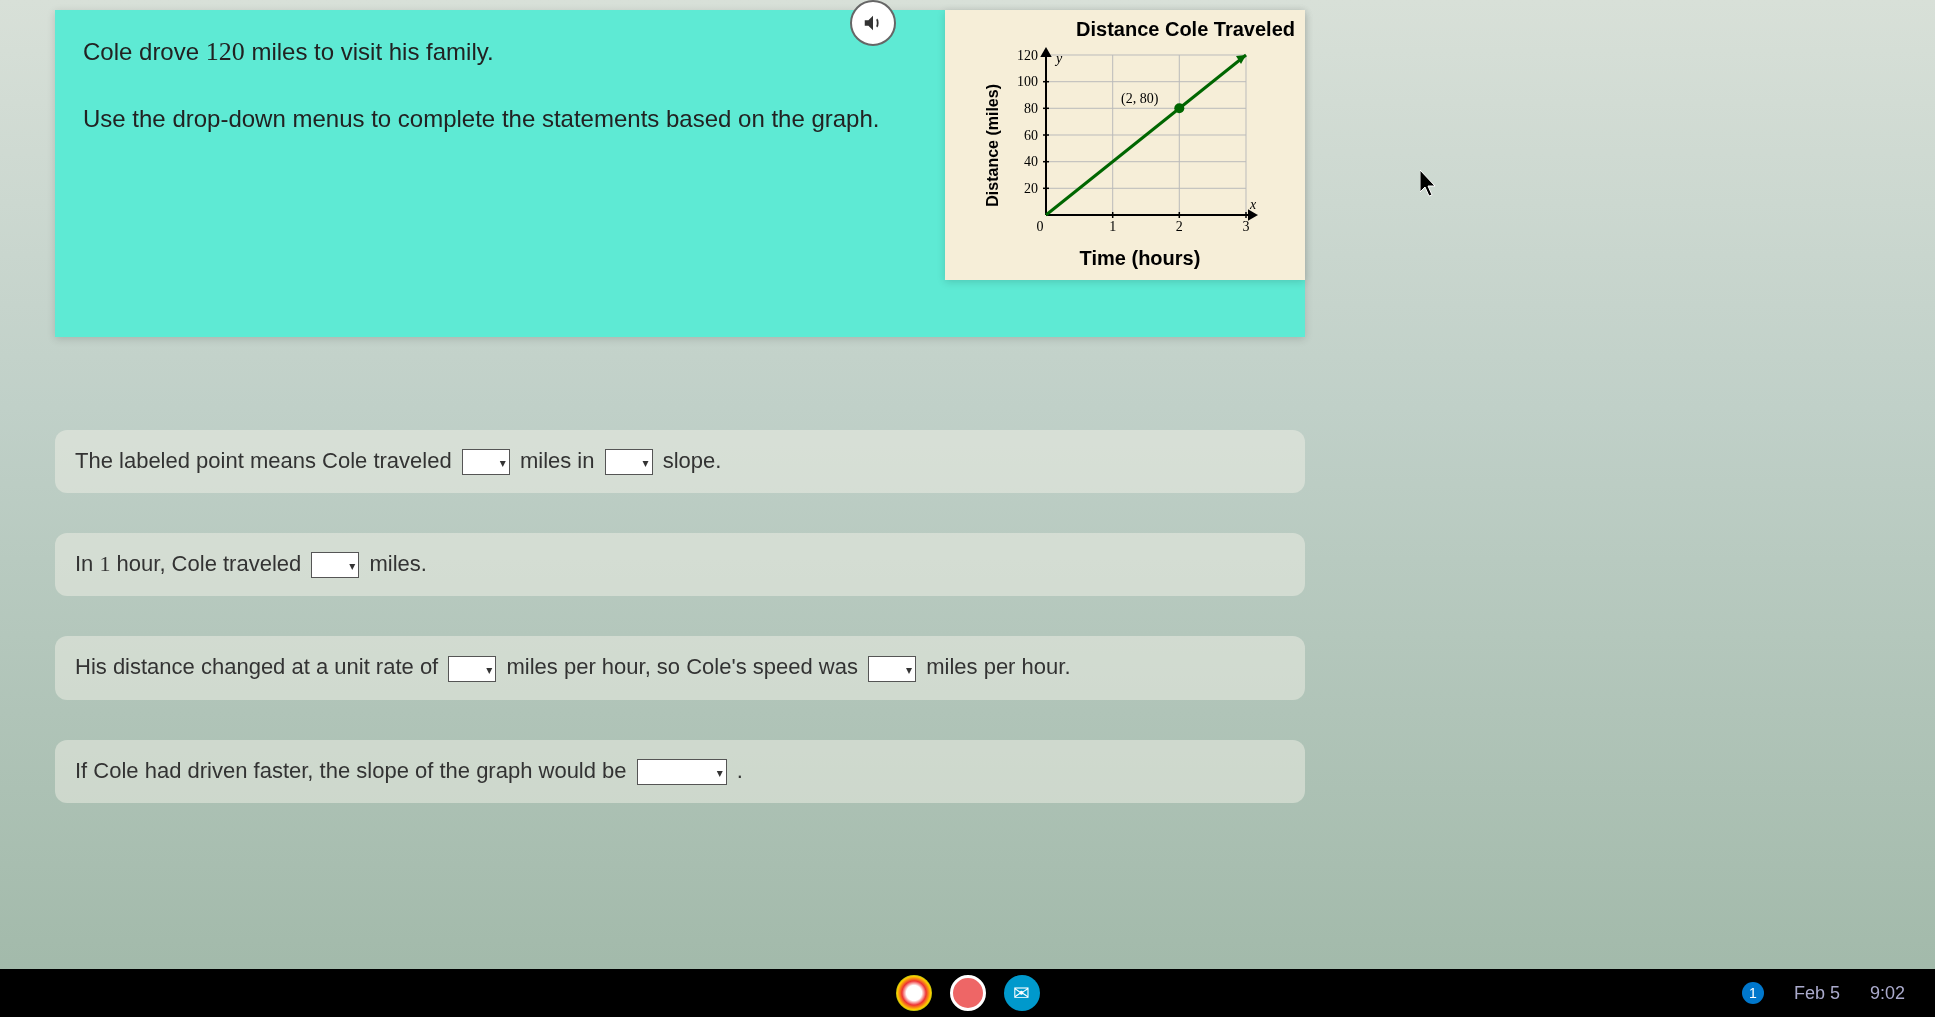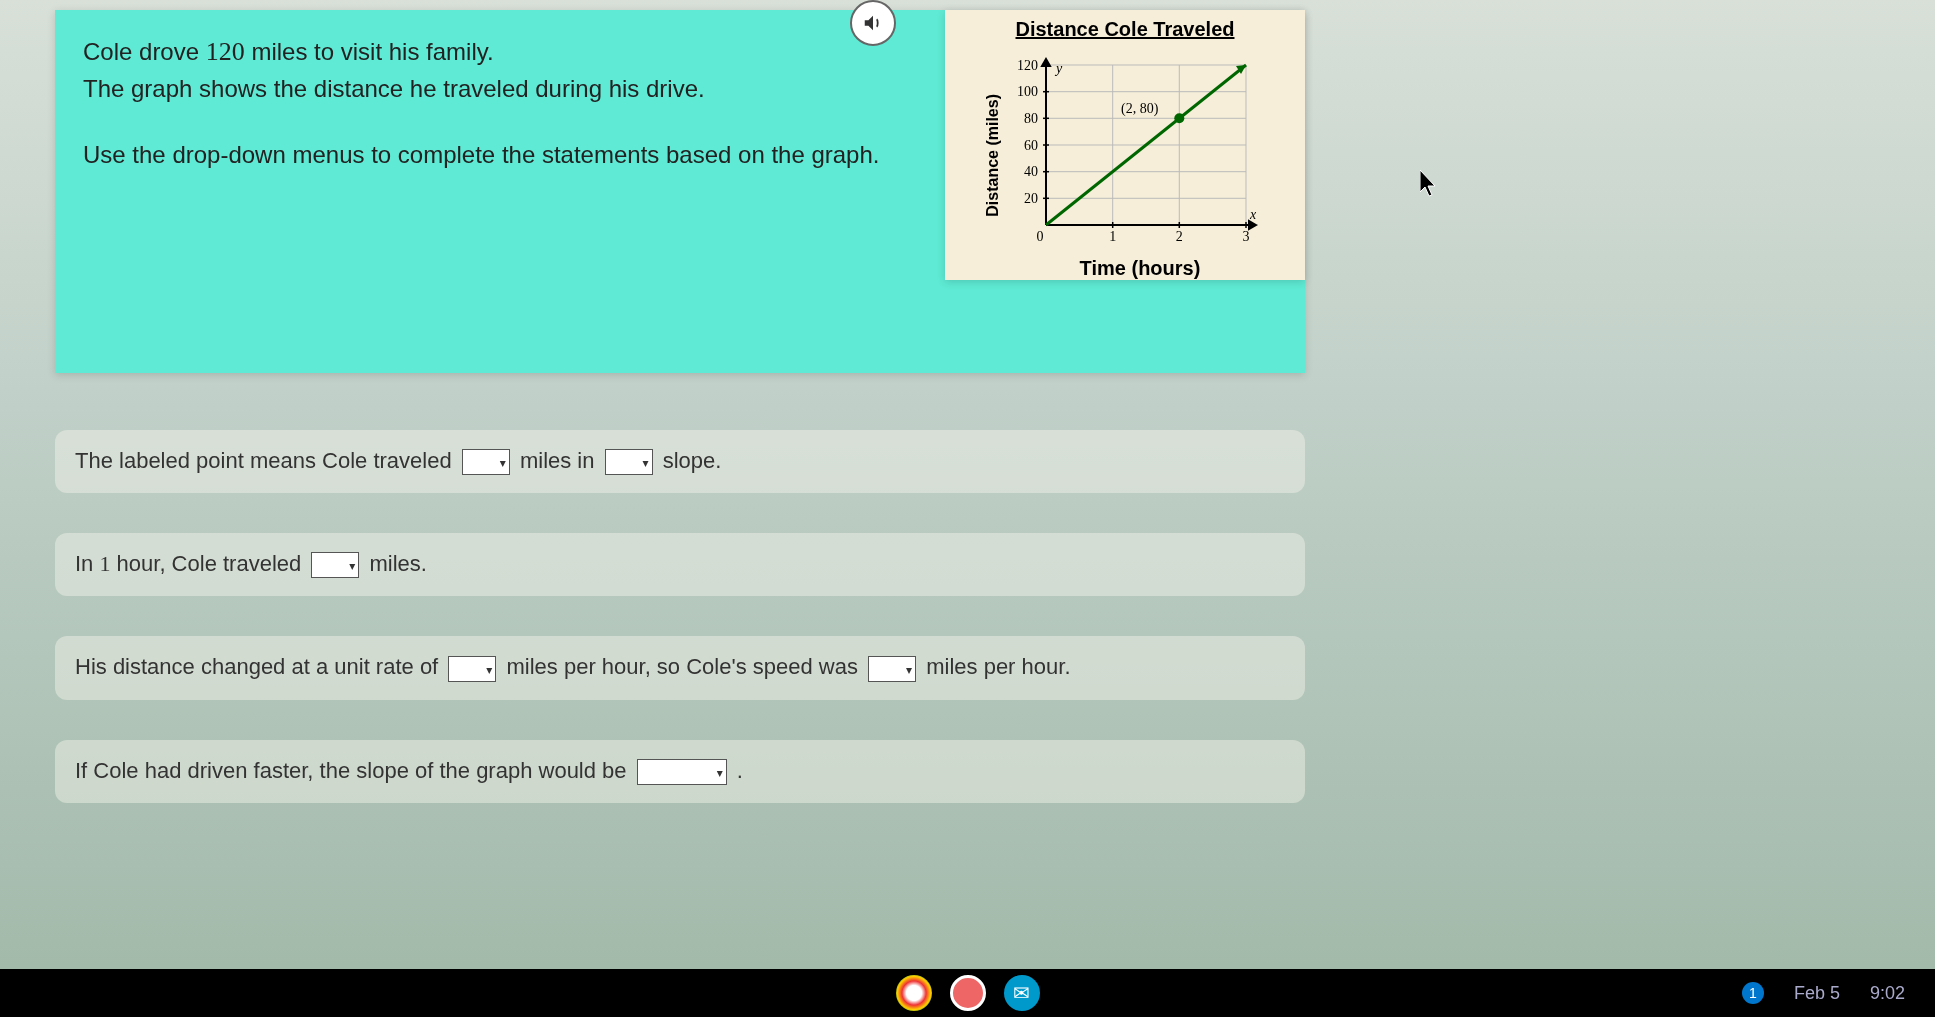--- a/index.html
+++ b/index.html
@@ -41,21 +41,21 @@
     .graph-card {
       position: absolute;
       top: 10px;
       left: 945px;
       width: 360px;
       height: 270px;
       background: #f6eed8;
       box-shadow: 0 2px 8px rgba(0,0,0,0.15);
       padding: 8px 10px 10px 10px;
     }
-    .graph-title { font-weight: bold; font-size: 20px; text-align: center; margin-bottom: 14px; color: #000; text-decoration: underline; }
+    .graph-title { font-weight: bold; font-size: 20px; text-align: right; margin-bottom: 4px; color: #000; }
     .graph-row { display: flex; align-items: center; justify-content: center; }
     .ylabel {
       writing-mode: vertical-rl;
       transform: rotate(180deg);
       font-size: 16px;
       font-weight: bold;
       color: #000;
       margin-right: 4px;
     }
     .xlabel { text-align: center; font-size: 20px; font-weight: bold; color: #000; margin-top: 2px; margin-left: 30px;}
@@ -139,21 +139,20 @@
       display:flex;align-items:center;justify-content:center;
     }
   </style>
 </head>
 <body>
 
 <div class="top-card">
   <p>
     <span>Cole drove </span><span style="font-family: 'Times New Roman', serif; font-size:26px;">120</span><span> miles to visit his family.</span>
   </p>
-  <p>The graph shows the distance he traveled during his drive.</p>
   <p class="instr">Use the drop-down menus to complete the statements based on the graph.</p>
 </div>
 
 <div class="audio-btn">
   <svg width="22" height="22" viewBox="0 0 24 24" fill="#333">
     <path d="M3 9v6h4l5 5V4L7 9H3z"></path>
       <path d="M16 8c1.5 1 1.5 7 0 8" stroke="#333" stroke-width="2" fill="none"></path>
   </svg>
 </div>
 

